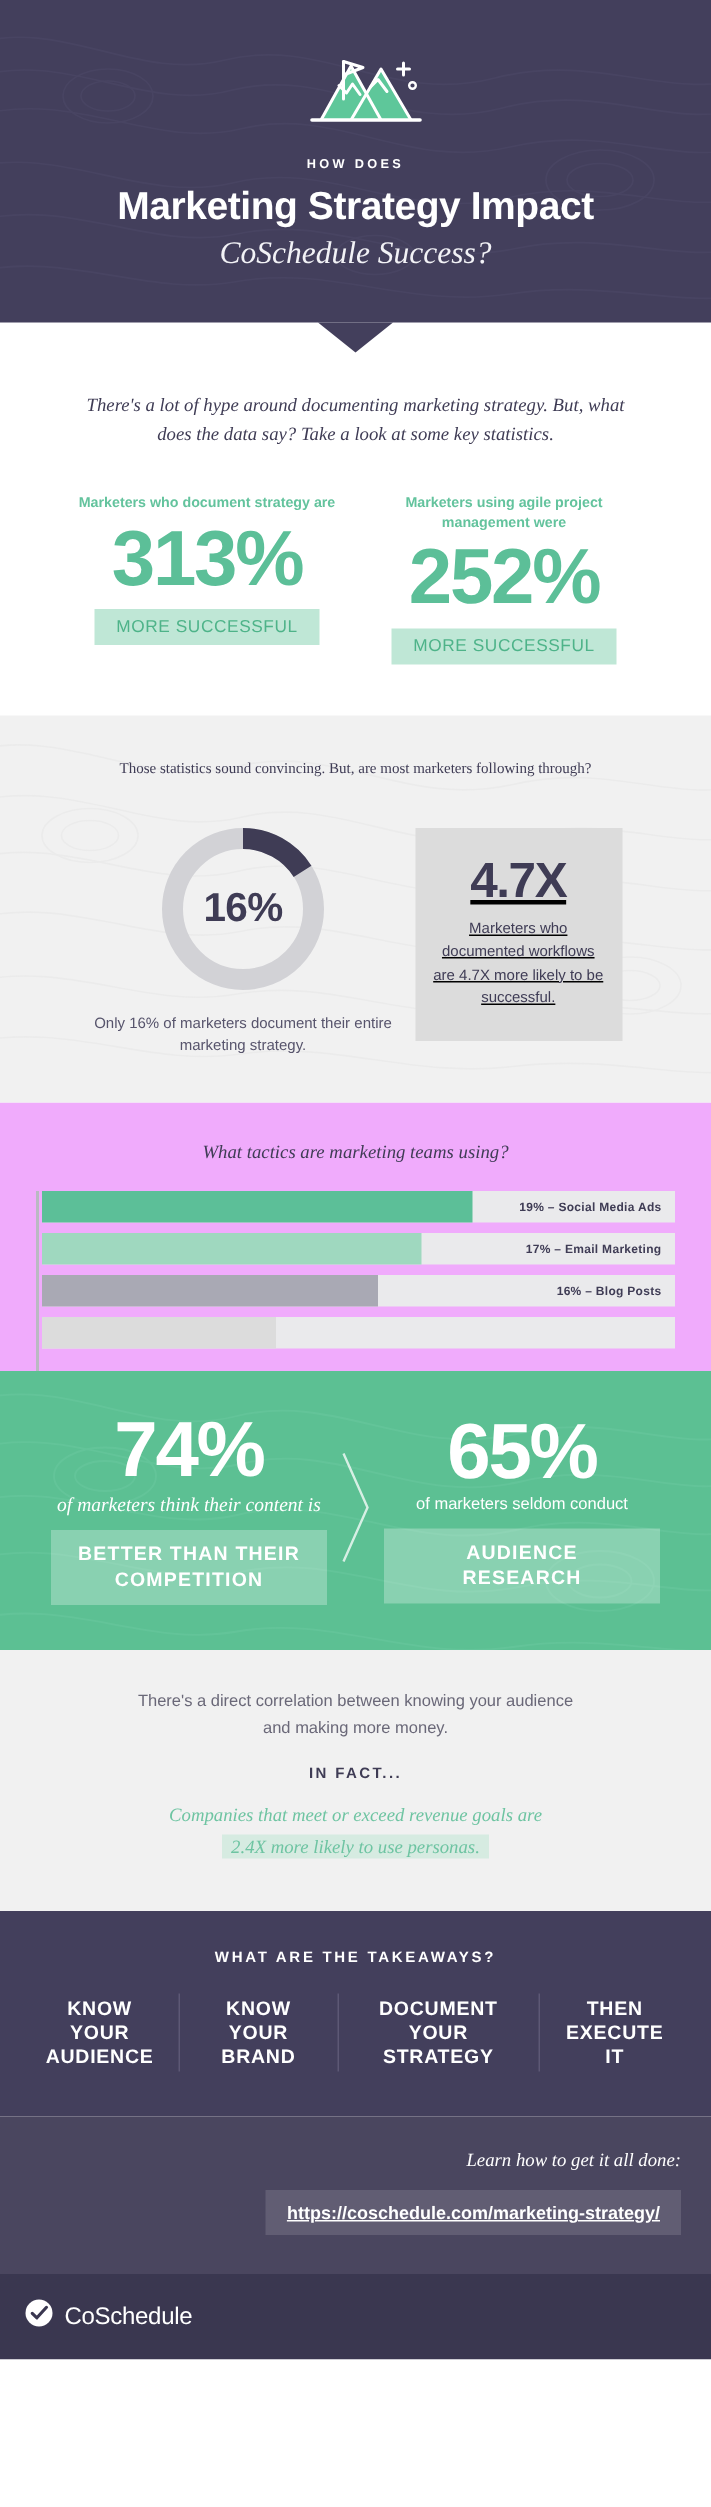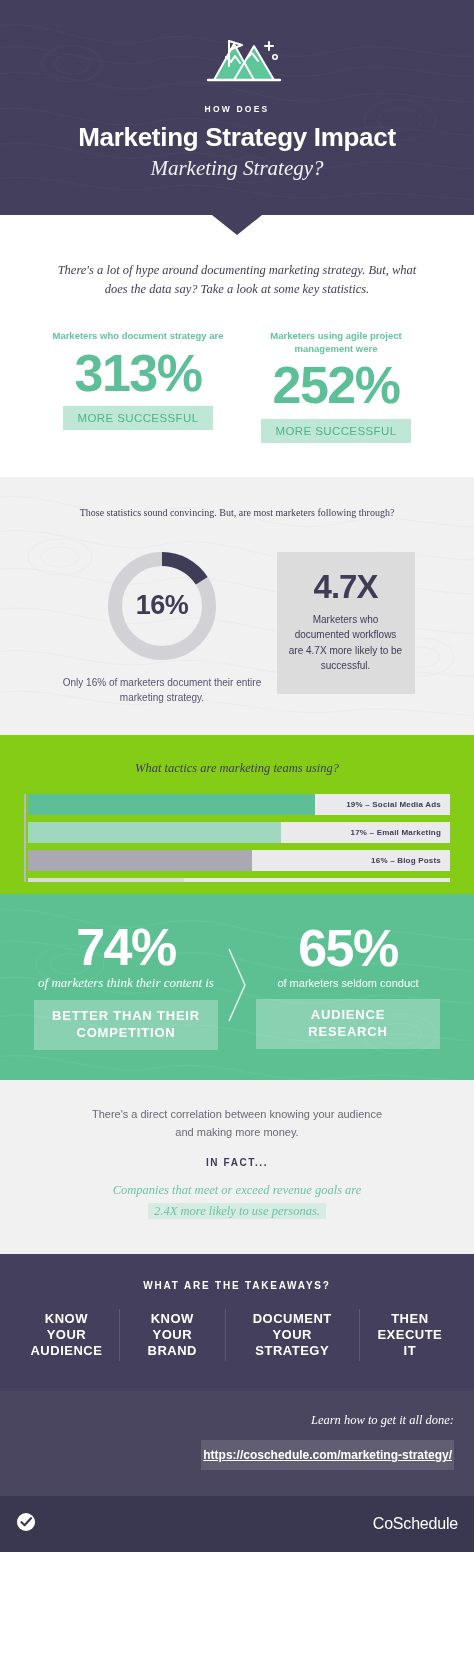--- a/index.html
+++ b/index.html
@@ -122,37 +122,38 @@
     font-size: 27px; font-weight: bold; color: #3f3c55; letter-spacing: -.5px;
   }
   .donut-caption {
     font-size: 10px; line-height: 1.5; color: #57546c;
   }
   .fact-box {
     width: 138px;
     background: #dcdcdc;
     padding: 18px 12px 20px;
     text-align: center;
+    text-decoration: underline;
   }
   .fact-big {
     font-size: 33px; font-weight: bold; color: #3f3c55;
     letter-spacing: -1px; line-height: 1; margin-bottom: 9px;
   }
   .fact-text { font-size: 10px; line-height: 1.55; color: #3f3c55; }
 
   
-  .bars-section { background: #84cc16; padding: 26px 24px 12px; text-align: center; }
+  .bars-section { background: #f0abfc; padding: 26px 24px 0; text-align: center; }
   .bars-head {
     font-family: "Liberation Serif", serif;
     font-style: italic;
     font-size: 12.5px;
     color: #3f3c55;
     margin-bottom: 18px;
   }
-  .bars-box { position: relative; padding-left: 4px; height: 88px; overflow: hidden; }
+  .bars-box { position: relative; padding-left: 4px; height: 120px; overflow: hidden; }
   .axis {
     position: absolute; left: 0; top: 0; bottom: 0;
     width: 2px; background: #b9b9c2;
   }
   .bar-row {
     position: relative;
     height: 21px;
     margin-bottom: 7px;
     background: #eaeaec;
     display: flex; align-items: center;
@@ -241,27 +242,27 @@
     font-style: italic;
     font-size: 12.5px;
     margin-bottom: 12px;
   }
   .cta-url {
     display: inline-block;
     background: rgba(255,255,255,.13);
     color: #ffffff;
     font-size: 12px;
     font-weight: bold;
-    padding: 8px 2px;
+    padding: 8px 14px;
   }
 
   
   .footer-section {
     background: #3a3750; padding: 16px; text-align: center;
-    display: flex; align-items: center; justify-content: space-between; gap: 7px;
+    display: flex; align-items: center; justify-content: flex-start; gap: 7px;
   }
   .footer-brand { color: #ffffff; font-size: 16px; letter-spacing: -.2px; }
 </style>
 </head>
 <body>
 
 <div class="page">
 
   <div class="header">
     <svg class="topo" viewBox="0 0 474 200" preserveAspectRatio="none">
@@ -291,21 +292,21 @@
         <line x1="39" y1="11" x2="39" y2="36" stroke="#ffffff" stroke-width="2" stroke-linecap="round"></line>
         <path d="M39 11 L52 15 L39 20 Z" fill="none" stroke="#ffffff" stroke-width="2" stroke-linejoin="round"></path>
         <line x1="18" y1="50" x2="90" y2="50" stroke="#ffffff" stroke-width="2.4" stroke-linecap="round"></line>
         <path d="M79 12 L79 20 M75 16 L83 16" stroke="#ffffff" stroke-width="2" stroke-linecap="round"></path>
         <circle cx="85" cy="27" r="2.2" fill="none" stroke="#ffffff" stroke-width="1.6"></circle>
       </svg>
     </div>
 
     <div class="kicker">HOW DOES</div>
     <h1 class="title-main">Marketing Strategy Impact</h1>
-    <div class="title-sub">Marketing Strategy?</div>
+    <div class="title-sub">CoSchedule Success?</div>
   </div>
   <div class="notch"></div>
 
   <div class="stats-section">
     <p class="lead">There's a lot of hype around documenting marketing strategy. But, what does the data say? Take a look at some key statistics.</p>
     <div class="stat-row">
       <div class="stat-col">
         <div class="stat-caption">Marketers who document strategy are</div>
         <div class="stat-big">313%</div>
         <div class="stat-chip">MORE SUCCESSFUL</div>

